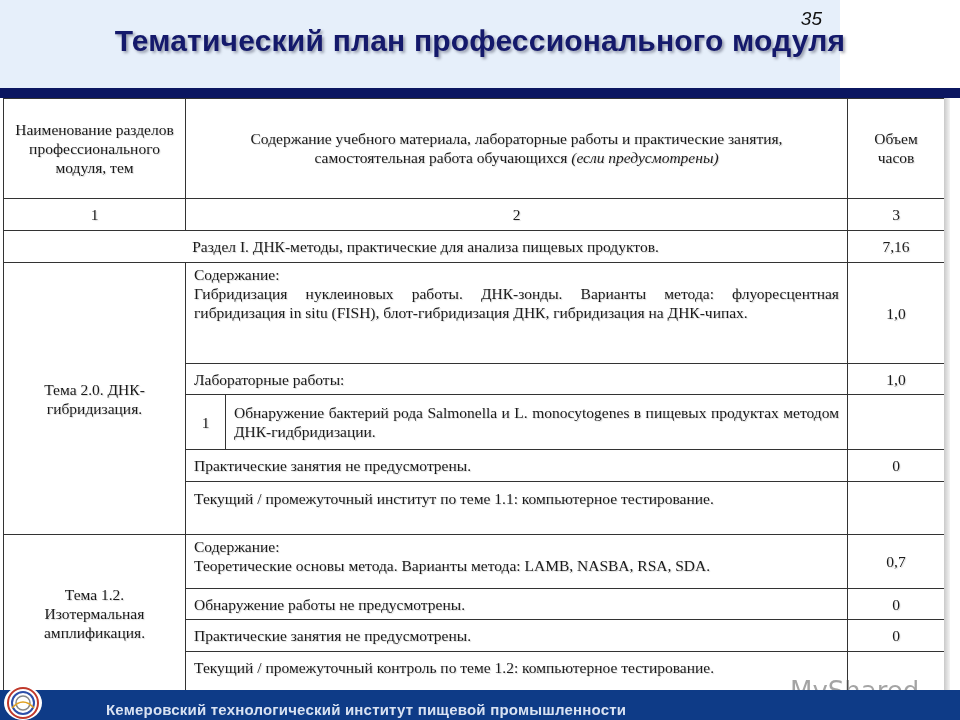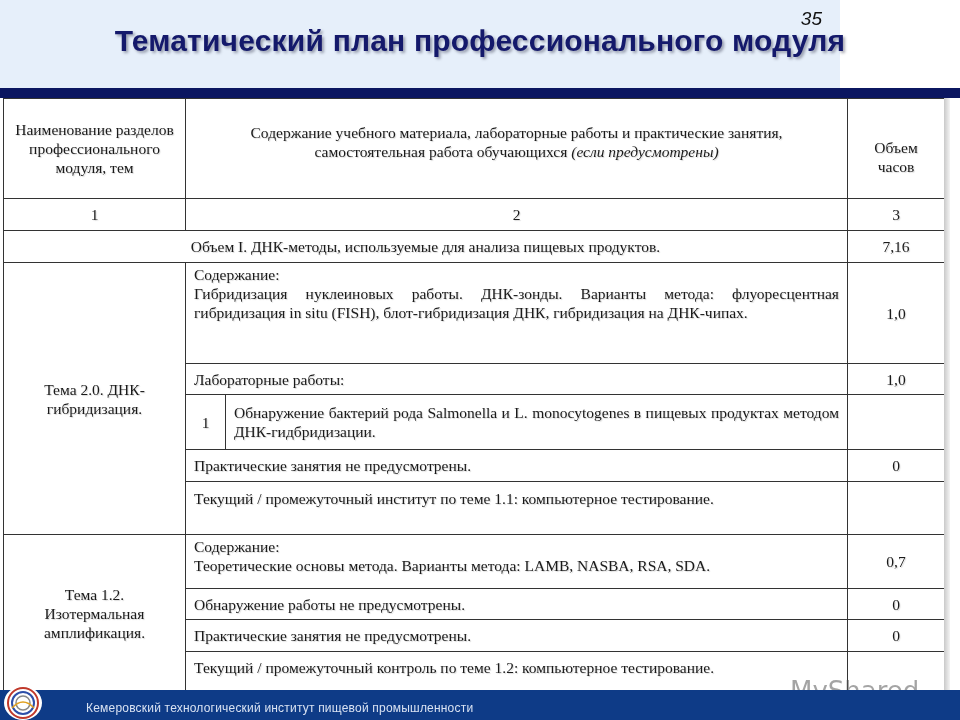--- a/index.html
+++ b/index.html
@@ -8,21 +8,21 @@
   .header-bar { position:absolute; left:0; top:88px; width:960px; height:10px; background:#0b1660; }
   .title { position:absolute; left:0; top:24px; width:960px; text-align:center; font-family:"Liberation Sans", sans-serif; font-weight:bold; font-size:30px; color:#14196b; letter-spacing:0.2px; text-shadow:2px 2px 3px rgba(0,0,30,0.35); }
   .page-num { position:absolute; right:18px; top:8px; font-family:"Liberation Sans", sans-serif; font-size:19px; color:#111;font-style:italic; }
   .tbl { position:absolute; left:3px; top:98px; border-collapse:collapse; table-layout:fixed; width:941px; font-size:15.5px; color:#1a1a1a; }
   .tbl td { border:1px solid #333; padding:2px 8px; vertical-align:top; line-height:19px; text-shadow:1px 1px 1px rgba(0,0,0,0.15); }
   .tbl td.c { text-align:center; vertical-align:middle; }
   .tbl td.j { text-align:justify; }
   .tbl td.mid { vertical-align:middle;margin-top:32px; }
   .right-shadow { position:absolute; left:944px; top:98px; width:6px; height:592px; background:linear-gradient(to right, #c9c9c9, #f4f4f4); }
   .footer { position:absolute; left:0; top:690px; width:960px; height:30px; background:#0e3b87; }
-  .footer-text { position:absolute; left:86px; top:11px; font-family:"Liberation Sans", sans-serif; font-weight:normal; font-size:12px; color:#d9e2f2; letter-spacing:0.2px; }
+  .footer-text { position:absolute; left:106px; top:11px; font-family:"Liberation Sans", sans-serif; font-weight:bold; font-size:15px; color:#d9e2f2; letter-spacing:0.2px; }
   .footer-logo { position:absolute; left:4px; top:686px; width:38px; height:34px; border-radius:50%; background:#ffffff; }
   .watermark { position:absolute; left:790px; top:660px; font-family:"DejaVu Sans", sans-serif; font-size:26px; color:rgba(90,90,90,0.55);margin-top:16px; }
   .ital { font-style:italic; }
 </style>
 </head>
 <body>
 
 <div class="header">
   <div class="title">Тематический план профессионального модуля</div>
   <div class="page-num">35</div>
@@ -32,32 +32,32 @@
 <table class="tbl">
   <colgroup>
     <col style="width:182px">
     <col style="width:40px">
     <col style="width:622px">
     <col style="width:97px">
   </colgroup>
   <tbody>
       <tr style="height:100px">
     <td class="c" style="padding:0 6px">Наименование разделов профессионального модуля, тем</td>
-    <td colspan="2" class="c" style="vertical-align:top; padding-top:24px">
+    <td colspan="2" class="c" style="vertical-align:top; padding-top:30px">
       <span>Содержание учебного материала, лабораторные работы и практические занятия, самостоятельная работа обучающихся </span><span class="ital">(если предусмотрены)</span>
     </td>
-    <td class="c" style="vertical-align:top; padding-top:39px">Объем часов</td>
+    <td class="c" style="vertical-align:top; padding-top:30px">Объем часов</td>
   </tr>
   <tr style="height:32px">
     <td class="c">1</td>
     <td colspan="2" class="c">2</td>
     <td class="c">3</td>
   </tr>
   <tr style="height:32px">
-    <td colspan="3" class="c">Объем I. ДНК-методы, используемые для анализа пищевых продуктов.</td>
+    <td colspan="3" class="c">Раздел I. ДНК-методы, практические для анализа пищевых продуктов.</td>
     <td class="c">7,16</td>
   </tr>
 
   <tr style="height:101px">
     <td rowspan="5" class="c" style="padding:0 14px">Тема 2.0. ДНК-гибридизация.</td>
     <td colspan="2" class="j">
       <div>Содержание:</div>
       <div>Гибридизация нуклеиновых работы. ДНК-зонды. Варианты метода: флуоресцентная гибридизация in situ (FISH), блот-гибридизация ДНК, гибридизация на ДНК-чипах.</div>
     </td>
     <td class="c">1,0</td>

